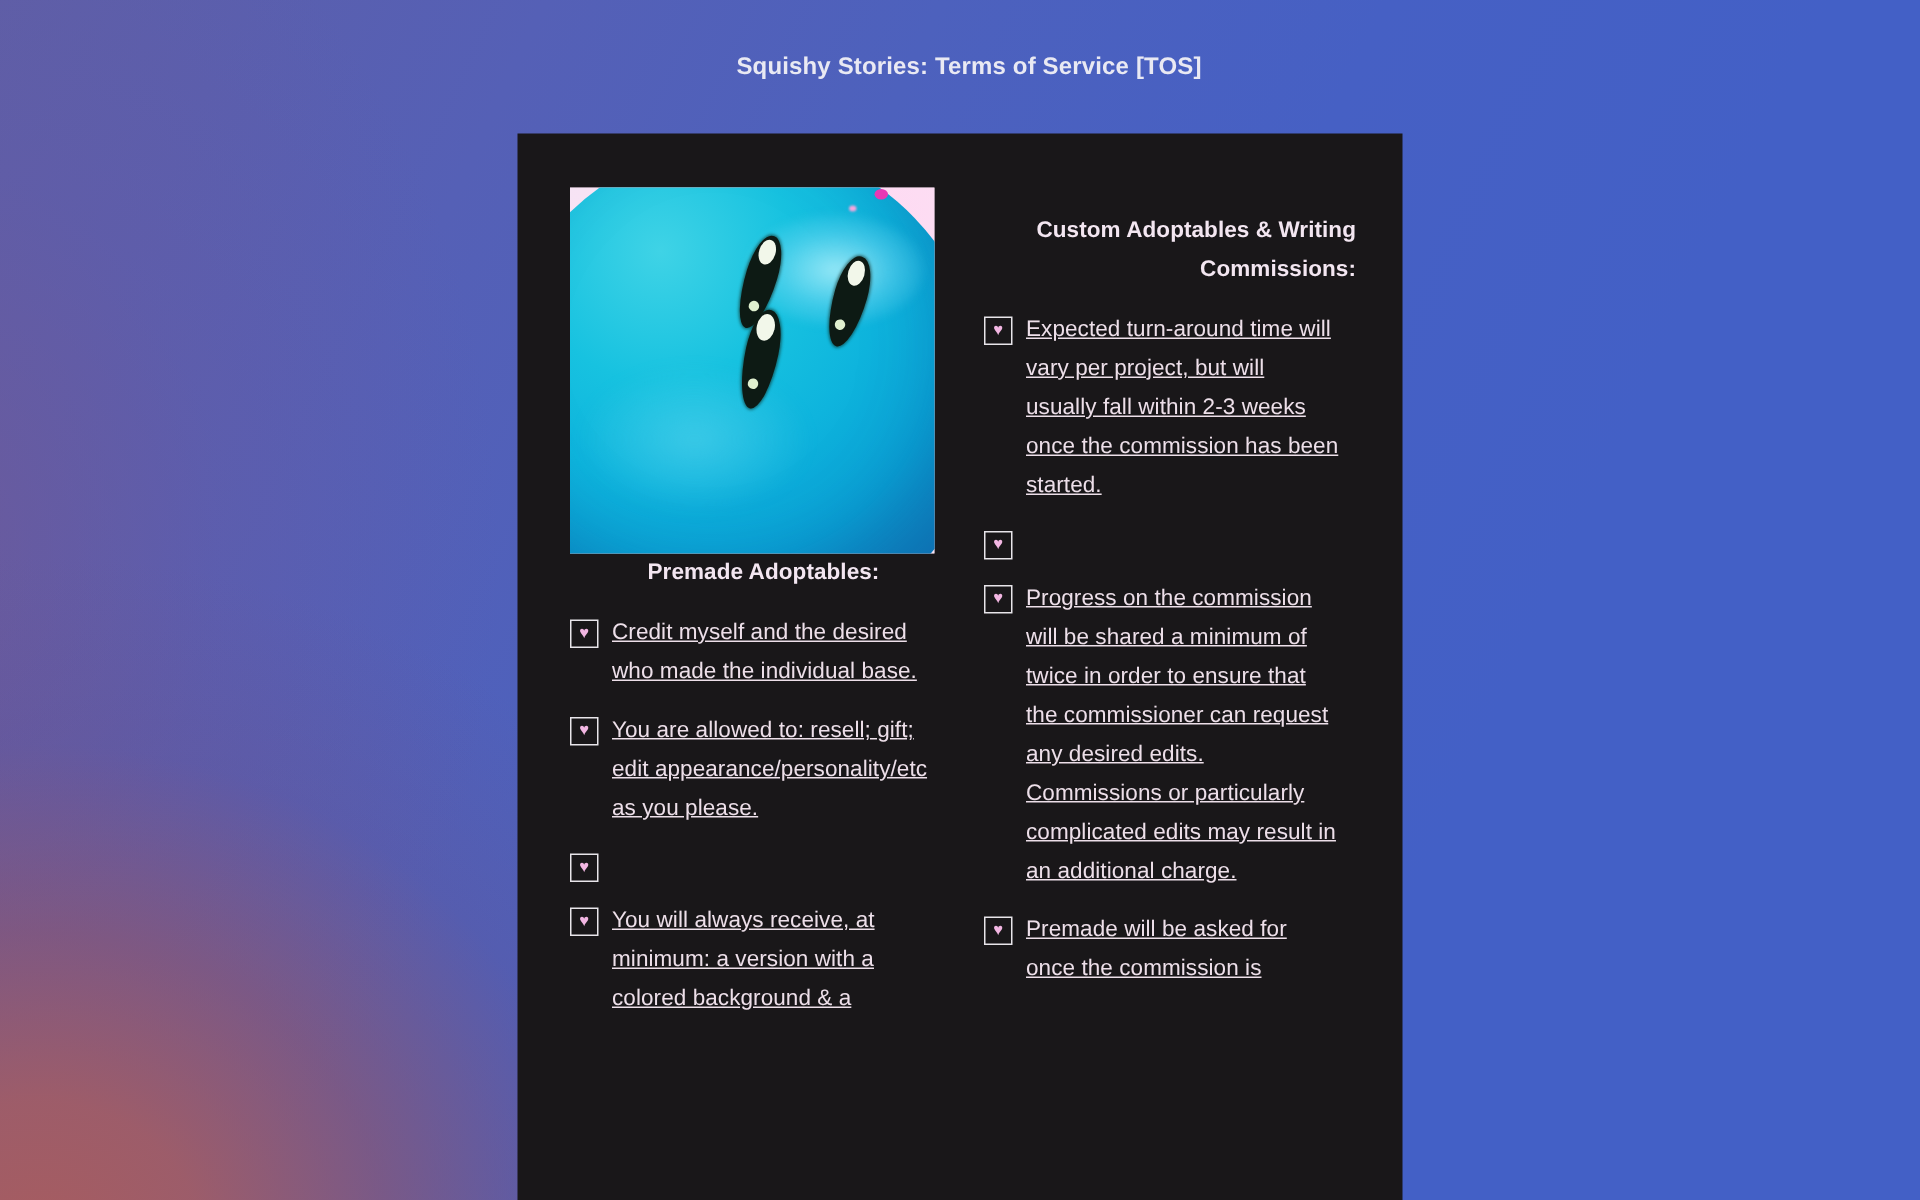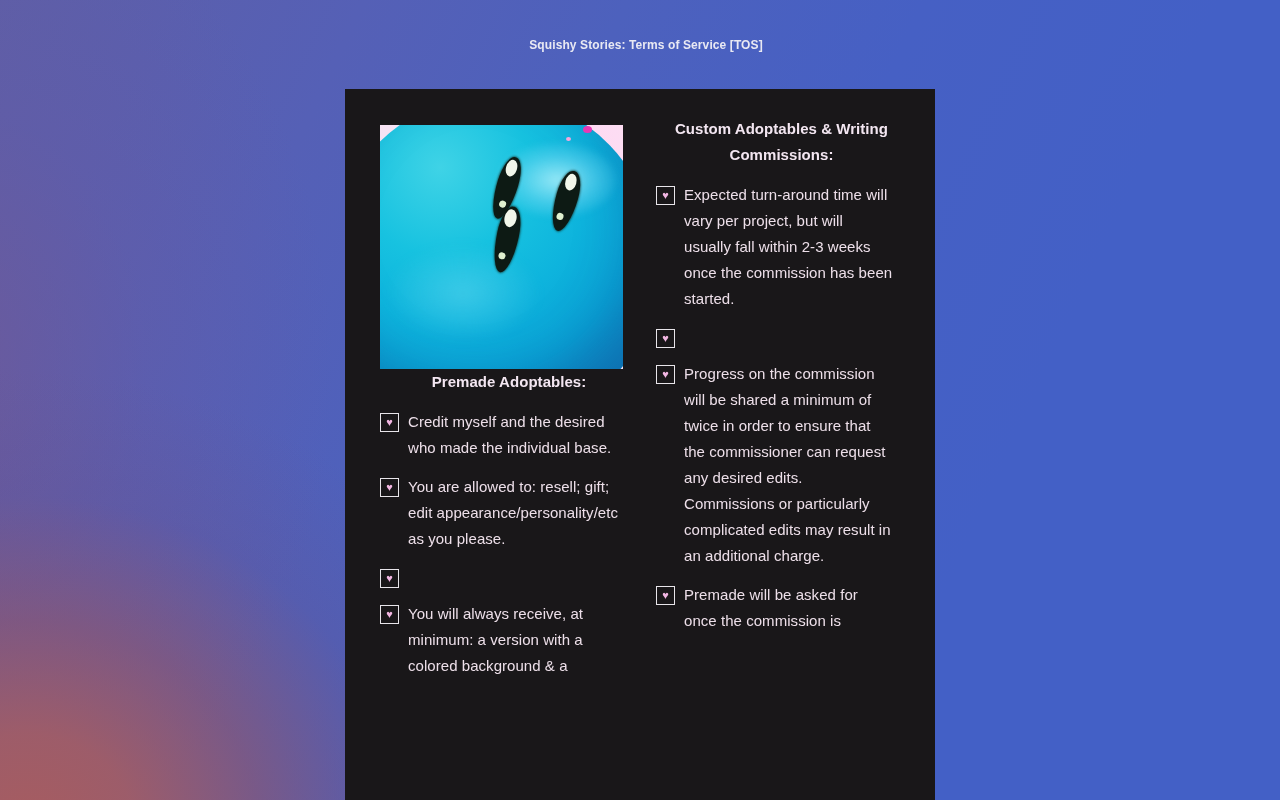--- a/index.html
+++ b/index.html
@@ -22,21 +22,21 @@
   
   .page-title {
     position: absolute;
     top: 0;
     left: 0;
     width: 1280px;
     height: 89px;
     display: flex;
     align-items: center;
     justify-content: center;
-    font-size: 12px;
+    font-size: 16px;
     font-weight: bold;
     color: #e9e9f3;
     letter-spacing: 0.1px;
     text-align: center;
     user-select: none;
     padding-left: 12px;
   }
 
   
   .card {
@@ -152,21 +152,21 @@
 
   
   .section-heading {
     font-size: 15px;
     font-weight: bold;
     color: #f3e6f1;
     line-height: 26px;
     letter-spacing: 0.05px;
   }
   .heading-left  { text-align: center; }
-  .heading-right { margin-top: 27px; text-align: center; padding-left: 3px; }
+  .heading-right { margin-top: 52px; text-align: right; padding-left: 3px; }
 
   
   ul.tos-list {
     list-style: none;
     margin-top: 14px;
   }
   ul.tos-list li {
     display: flex;
     align-items: flex-start;
     margin-bottom: 13px;
@@ -189,20 +189,21 @@
     color: #f2b6e2;
     display: block;
     margin-top: -1px;
   }
   .tos-text {
     font-size: 15px;
     line-height: 26px;
     color: #eddfe9;
     letter-spacing: 0.05px;
     word-break: break-word;
+    text-decoration: underline;
   }
   .col-left  .tos-text { width: 212px; }
   .col-right .tos-text { width: 210px; }
 </style>
 </head>
 <body>
 
 <div class="page-title">Squishy Stories: Terms of Service [TOS]</div>
 
 <div class="card">

